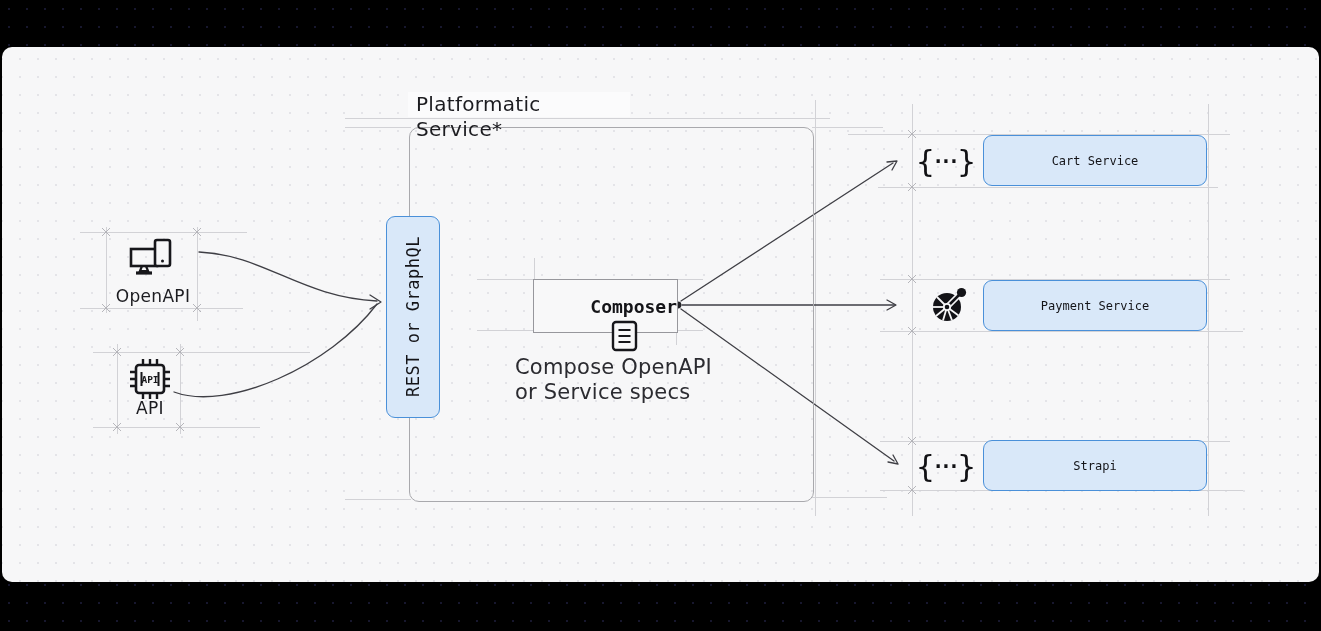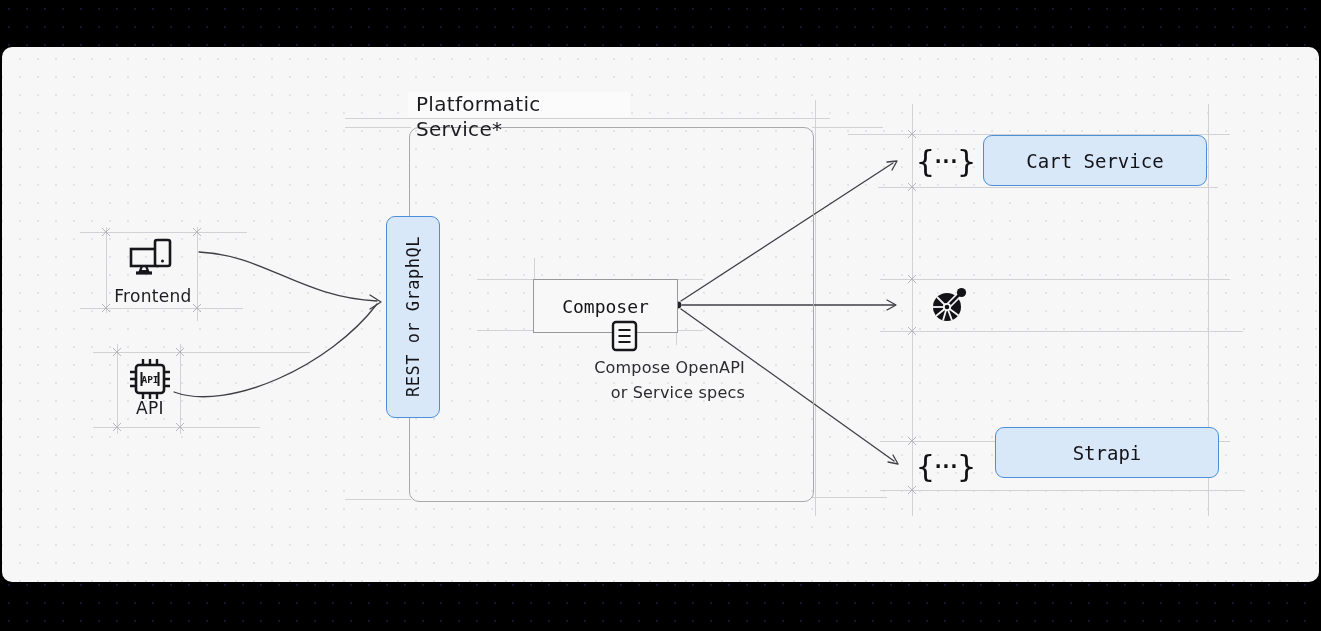--- a/index.html
+++ b/index.html
@@ -41,32 +41,32 @@
     position:absolute;left:386px;top:216px;width:54px;height:202px;z-index:4;
     font-size:17px;
   }
   .rest-box .vtext{
     writing-mode:vertical-rl;transform:rotate(180deg);
     white-space:nowrap;letter-spacing:.5px;
   }
   .composer-box{
     position:absolute;left:533px;top:279px;width:143px;height:52px;
     border:1.2px solid #97979c;background:#f8f8f9;z-index:3;
-    display:flex;align-items:center;justify-content:center;
-    font-family:"DejaVu Sans Mono",monospace;font-size:18px;color:#141418;
+    display:flex;align-items:center;justify-content:flex-end;
+    font-family:"DejaVu Sans Mono",monospace;font-size:18px;color:#141418;font-weight:bold;
   }
   .doc-icon{position:absolute;left:611px;top:320px;z-index:4;}
   .caption{
     position:absolute;left:515px;top:355px;width:230px;z-index:3;
-    text-align:right;font-size:16px;line-height:25px;color:#2b2b30;
+    text-align:left;font-size:21px;line-height:25px;color:#2b2b30;
     letter-spacing:.2px;
   }
   .service-box{
     position:absolute;left:983px;width:224px;height:51px;z-index:3;
-    font-size:19px;
+    font-size:12px;
   }
   .svc-icon{
     position:absolute;z-index:3;display:flex;align-items:center;justify-content:center;
   }
   .braces{
     font-family:"DejaVu Sans",sans-serif;font-size:31px;font-weight:500;
     color:#111114;letter-spacing:-2px;line-height:38px;
   }
   .src-label{
     position:absolute;z-index:3;text-align:center;font-size:17px;color:#1c1c20;
@@ -146,21 +146,21 @@
 
   <div class="icon-wrap" style="left:127px;top:236px;">
     <svg width="48" height="48" viewBox="0 0 48 48" fill="none">
       <rect x="4" y="13" width="26" height="17" stroke="#17171b" stroke-width="2.6"></rect>
       <path d="M 15 30 L 13 35 L 21 35 L 19 30" stroke="#17171b" stroke-width="2.2"></path>
       <path d="M 9 37 L 25 37" stroke="#17171b" stroke-width="3.2"></path>
       <rect x="28" y="4" width="15" height="26" rx="2" fill="#f7f7f8" stroke="#17171b" stroke-width="2.6"></rect>
       <circle cx="35.5" cy="25" r="1.5" fill="#17171b"></circle>
     </svg>
   </div>
-  <div class="src-label" style="left:98px;top:286px;width:110px;">Frontend</div>
+  <div class="src-label" style="left:98px;top:286px;width:110px;">OpenAPI</div>
 
   <div class="icon-wrap" style="left:128px;top:357px;">
     <svg width="44" height="44" viewBox="0 0 44 44" fill="none">
       <rect x="8" y="8" width="28" height="28" rx="3" fill="#f7f7f8" stroke="#17171b" stroke-width="2.6"></rect>
       <path d="M 15 2 L 15 8 M 22 2 L 22 8 M 29 2 L 29 8" stroke="#17171b" stroke-width="2.4"></path>
       <path d="M 15 36 L 15 42 M 22 36 L 22 42 M 29 36 L 29 42" stroke="#17171b" stroke-width="2.4"></path>
       <path d="M 2 15 L 8 15 M 2 22 L 8 22 M 2 29 L 8 29" stroke="#17171b" stroke-width="2.4"></path>
       <path d="M 36 15 L 42 15 M 36 22 L 42 22 M 36 29 L 42 29" stroke="#17171b" stroke-width="2.4"></path>
       <path d="M 13.5 15 L 13.5 29 M 30.5 15 L 30.5 29" stroke="#17171b" stroke-width="2"></path>
       <text x="22" y="26" text-anchor="middle" font-family="DejaVu Sans Mono, monospace" font-size="9.5" font-weight="bold" fill="#17171b">API</text>
@@ -206,16 +206,19 @@
       <circle cx="19" cy="24" r="3.2" fill="#131317" stroke="#f7f7f8" stroke-width="1.8"></circle>
     </svg>
   </div>
   <div class="svc-icon" style="left:926px;top:447px;width:38px;height:38px;">
     <span class="braces">{···}</span>
   </div>
 
   <div class="blue-box service-box" style="top:135px;">
     <span>Cart Service</span>
   </div>
-  <div class="blue-box service-box" style="top:427px;margin-left:12px;">
+  <div class="blue-box service-box" style="top:280px;">
+    <span>Payment Service</span>
+  </div>
+  <div class="blue-box service-box" style="top:440px;">
     <span>Strapi</span>
   </div>
 </div>
 
 </body></html>

